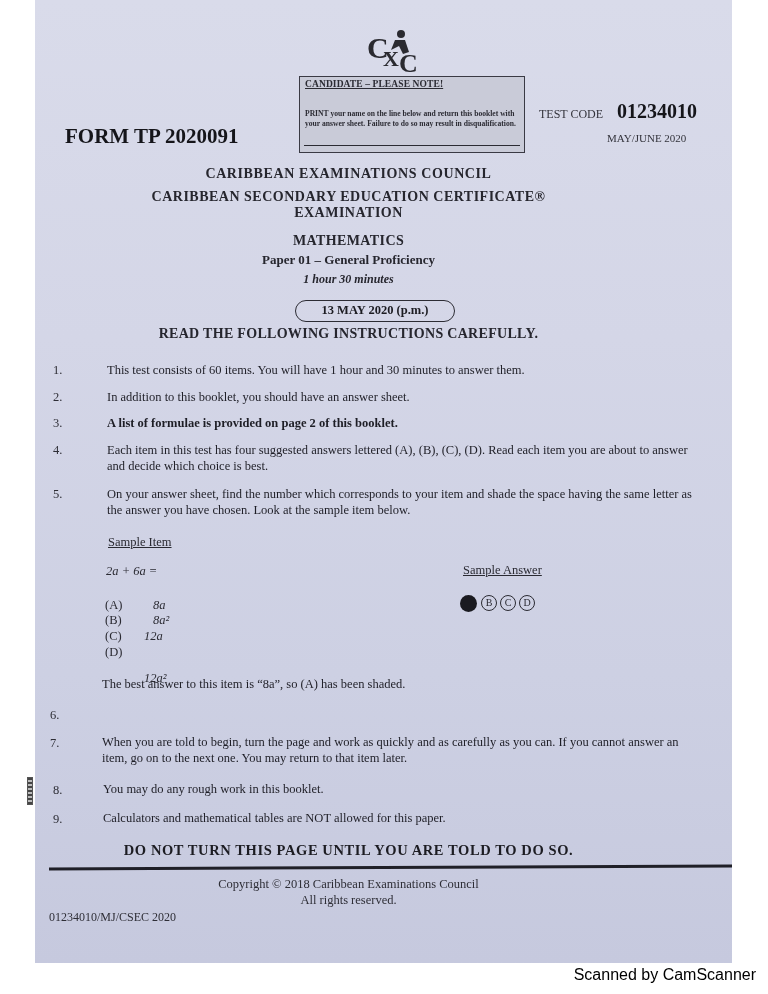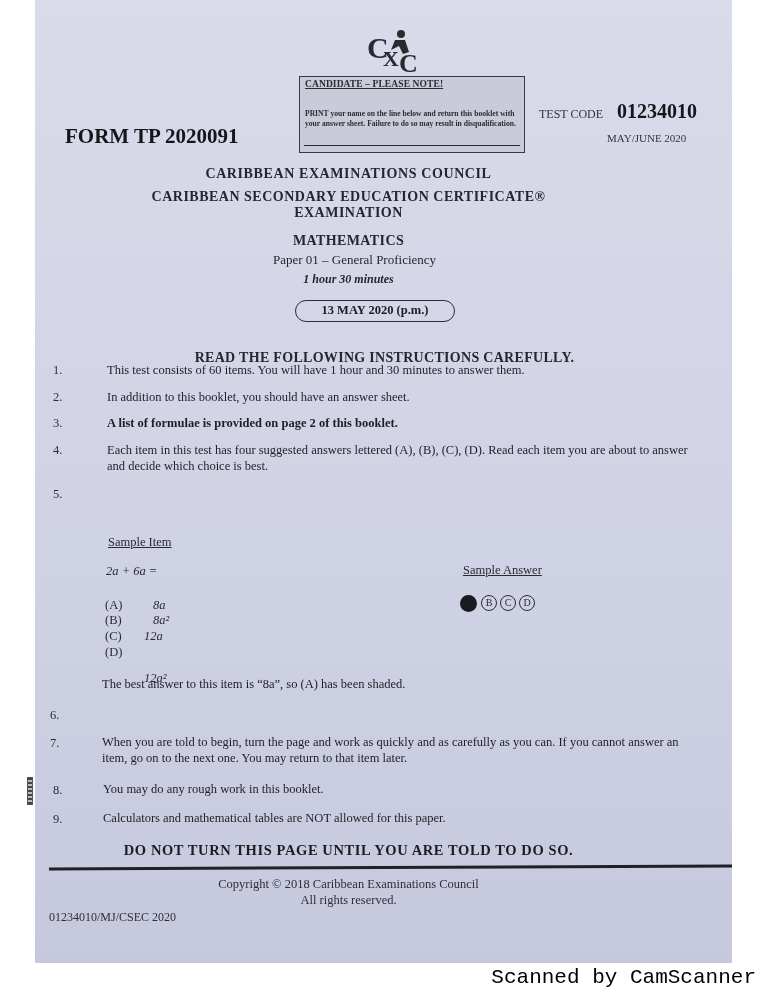--- a/index.html
+++ b/index.html
@@ -23,44 +23,44 @@
   .notice-line { position:absolute; left:4px; right:4px; bottom:6px; border-top:1.5px solid #2b2b33; }
   .form-code { left:30px; top:124px; font-size:21px; font-weight:bold; color:#15151a; }
   .test-code-label { left:504px; top:107px; font-size:12px; color:#33333b; }
   .test-code-value { left:582px; top:100px; font-size:20px; font-weight:bold; color:#15151a; }
   .session { left:572px; top:132px; font-size:11px; color:#33333b; }
   .center { left:0; width:627px; text-align:center; }
   .h1 { top:166px; font-size:14px; font-weight:bold; letter-spacing:0.6px; color:#26262e; }
   .h2 { top:189px; font-size:14px; font-weight:bold; letter-spacing:0.5px; color:#26262e; }
   .h3 { top:205px; font-size:14px; font-weight:bold; letter-spacing:0.5px; color:#26262e; }
   .subject { top:233px; font-size:14px; font-weight:bold; letter-spacing:0.4px; color:#26262e; }
-  .paper { top:252px; font-size:13px; font-weight:normal; color:#26262e;padding-left:6px; }
+  .paper { top:252px; font-size:13px; font-weight:bold; color:#26262e; }
   .duration { top:272px; font-size:12px; font-weight:bold; font-style:italic; color:#26262e; }
   .date-pill {
     left:260px; top:300px; width:160px; height:22px; box-sizing:border-box;
     border:1.5px solid #2c2c34; border-radius:11px; text-align:center;
     font-size:12.5px; font-weight:bold; line-height:19px; color:#1c1c22;
   }
-  .read { top:350px; font-size:14px; font-weight:bold; letter-spacing:0.3px; color:#26262e;padding-left:36px; }
+  .read { top:326px; font-size:14px; font-weight:bold; letter-spacing:0.3px; color:#26262e; }
   .item-num { font-size:12.5px; color:#2e2e36; }
   .item-text { font-size:12.5px; line-height:16px; color:#1e1e26; width:590px; }
   .bold { font-weight:bold; }
   .sample-label { font-size:12.5px; text-decoration:underline; color:#2a2a32; }
   .math { font-size:12.5px; color:#2a2a32; }
   .opt { font-size:12.5px; color:#2a2a32; line-height:15px; }
   .bubble {
     position:absolute; width:14px; height:14px; border:1px solid #2a2a32; border-radius:50%;
     font-size:10px; text-align:center; line-height:14px; box-sizing:content-box; color:#2a2a32;
   }
   .bubble.filled { background:#1a1a20; width:17px; height:17px; border:none; }
   .donot { top:842px; font-size:14.5px; font-weight:bold; letter-spacing:0.6px; color:#1c1c22; }
   .rule { left:14px; width:683px; top:866px; border-top:3px solid #1f1f27; transform:rotate(-0.25deg); }
   .copyright { top:876px; font-size:12.5px; color:#2e2e36; line-height:16px; }
   .footer-code { left:14px; top:910px; font-size:12px; color:#2e2e36; }
-  .scanner { position:absolute; right:12px; top:966px; font-size:21px; color:#000; font-family:Liberation Mono, monospace; }
+  .scanner { position:absolute; right:12px; top:966px; font-size:16px; color:#000; font-family:Liberation Sans, sans-serif; }
   .margin-mark { left:-8px; top:777px; width:4px; height:26px; border:1px solid #555; background:repeating-linear-gradient(180deg,#444 0 2px,#bbb 2px 4px); }
 </style>
 </head>
 <body>
 
 <div class="page">
 
   <svg class="abs logo" viewBox="0 0 60 50">
     <text x="2" y="32" font-family="Liberation Serif, serif" font-size="30" font-weight="bold" fill="#2a2a30">C</text>
     <text x="18" y="40" font-family="Liberation Serif, serif" font-size="22" font-weight="bold" fill="#2a2a30">X</text>
@@ -95,20 +95,21 @@
   <div class="abs item-num" style="left:18px; top:390px;">2.</div>
   <div class="abs item-text" style="left:72px; top:389px;">In addition to this booklet, you should have an answer sheet.</div>
 
   <div class="abs item-num" style="left:18px; top:416px;">3.</div>
   <div class="abs item-text bold" style="left:72px; top:415px;">A list of formulae is provided on page 2 of this booklet.</div>
 
   <div class="abs item-num" style="left:18px; top:443px;">4.</div>
   <div class="abs item-text" style="left:72px; top:442px;">Each item in this test has four suggested answers lettered (A), (B), (C), (D). Read each item you are about to answer and decide which choice is best.</div>
 
   <div class="abs item-num" style="left:18px; top:487px;">5.</div>
+  <div class="abs item-text" style="left:72px; top:486px;">On your answer sheet, find the number which corresponds to your item and shade the space having the same letter as the answer you have chosen. Look at the sample item below.</div>
 
   <div class="abs sample-label" style="left:73px; top:535px;">Sample Item</div>
   <div class="abs math" style="left:71px; top:564px; font-style:italic;">2a + 6a =</div>
 
   <div class="abs opt" style="left:70px; top:598px;">(A)</div>
   <div class="abs opt" style="left:118px; top:598px; font-style:italic;">8a</div>
   <div class="abs opt" style="left:70px; top:613px;">(B)</div>
   <div class="abs opt" style="left:118px; top:613px; font-style:italic;">8a²</div>
   <div class="abs opt" style="left:70px; top:629px;">(C)</div>
   <div class="abs opt" style="left:109px; top:629px; font-style:italic;">12a</div>

